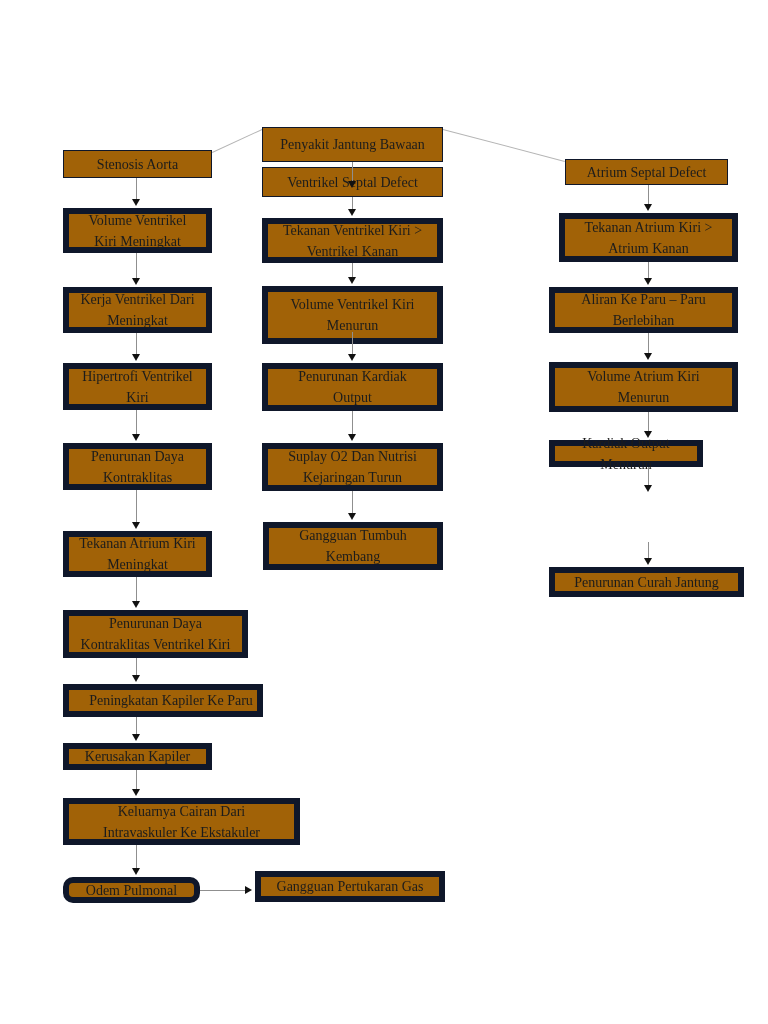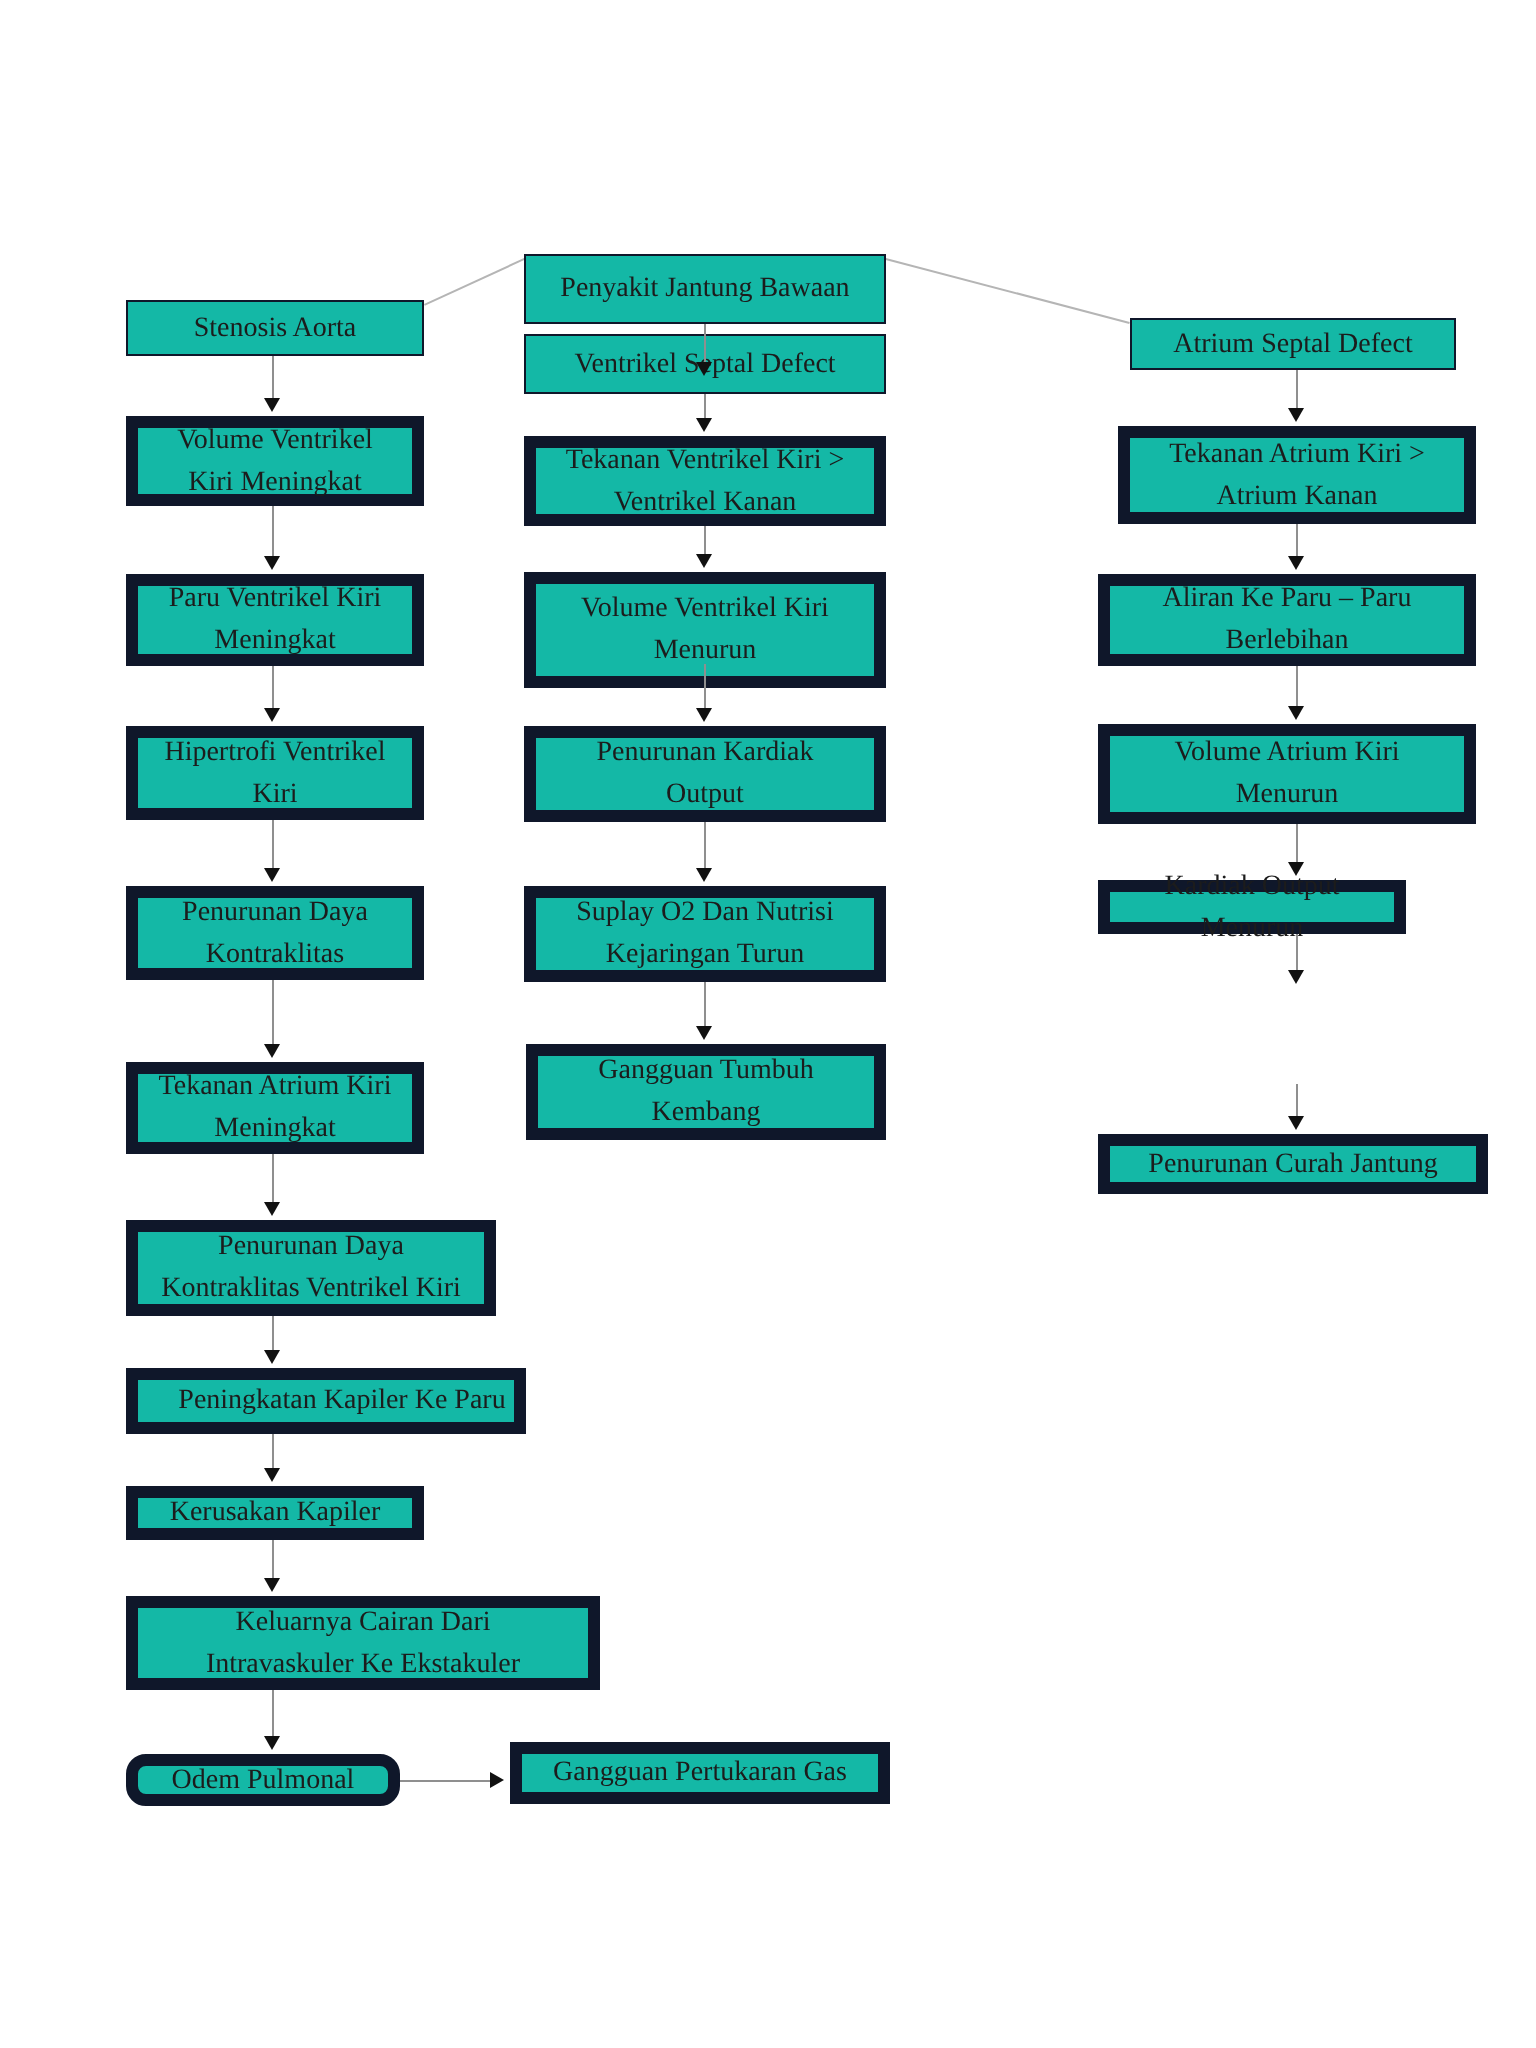--- a/index.html
+++ b/index.html
@@ -7,21 +7,21 @@
     width:768px;height:1024px;
     background:#ffffff;
     font-family:"Liberation Serif","DejaVu Serif",serif;
     position:relative;
     overflow:hidden;
   }
   .page{position:absolute;inset:0;background:#ffffff;}
   .node{
     position:absolute;
     box-sizing:border-box;
-    background:#14b8a6;
+    background:#a16207;
     border:6px solid #0f172a;
     color:#1c1c1c;
     font-size:14px;
     line-height:21px;
     text-align:center;
     display:flex;
     align-items:center;
     justify-content:center;
     white-space:pre-line;
     z-index:1;
@@ -99,21 +99,21 @@
   <div class="node" id="n-pen-kardiak">Penurunan Kardiak
 Output</div>
   <div class="node" id="n-suplay-o2">Suplay O2 Dan Nutrisi
 Kejaringan Turun</div>
   <div class="node" id="n-gangguan-tumbuh">Gangguan Tumbuh
 Kembang</div>
 
   <div class="node thin" id="n-stenosis">Stenosis Aorta</div>
   <div class="node" id="n-vol-vki">Volume Ventrikel
 Kiri Meningkat</div>
-  <div class="node" id="n-kerja-vki">Paru Ventrikel Kiri
+  <div class="node" id="n-kerja-vki">Kerja Ventrikel Dari
 Meningkat</div>
   <div class="node" id="n-hipertrofi">Hipertrofi Ventrikel
 Kiri</div>
   <div class="node" id="n-pen-daya">Penurunan Daya
 Kontraklitas</div>
   <div class="node" id="n-tek-atrium-kiri">Tekanan Atrium Kiri
 Meningkat</div>
   <div class="node" id="n-pen-daya-vki">Penurunan Daya
 Kontraklitas Ventrikel Kiri</div>
   <div class="node" id="n-peningkatan-kap">Peningkatan Kapiler Ke Paru</div>

